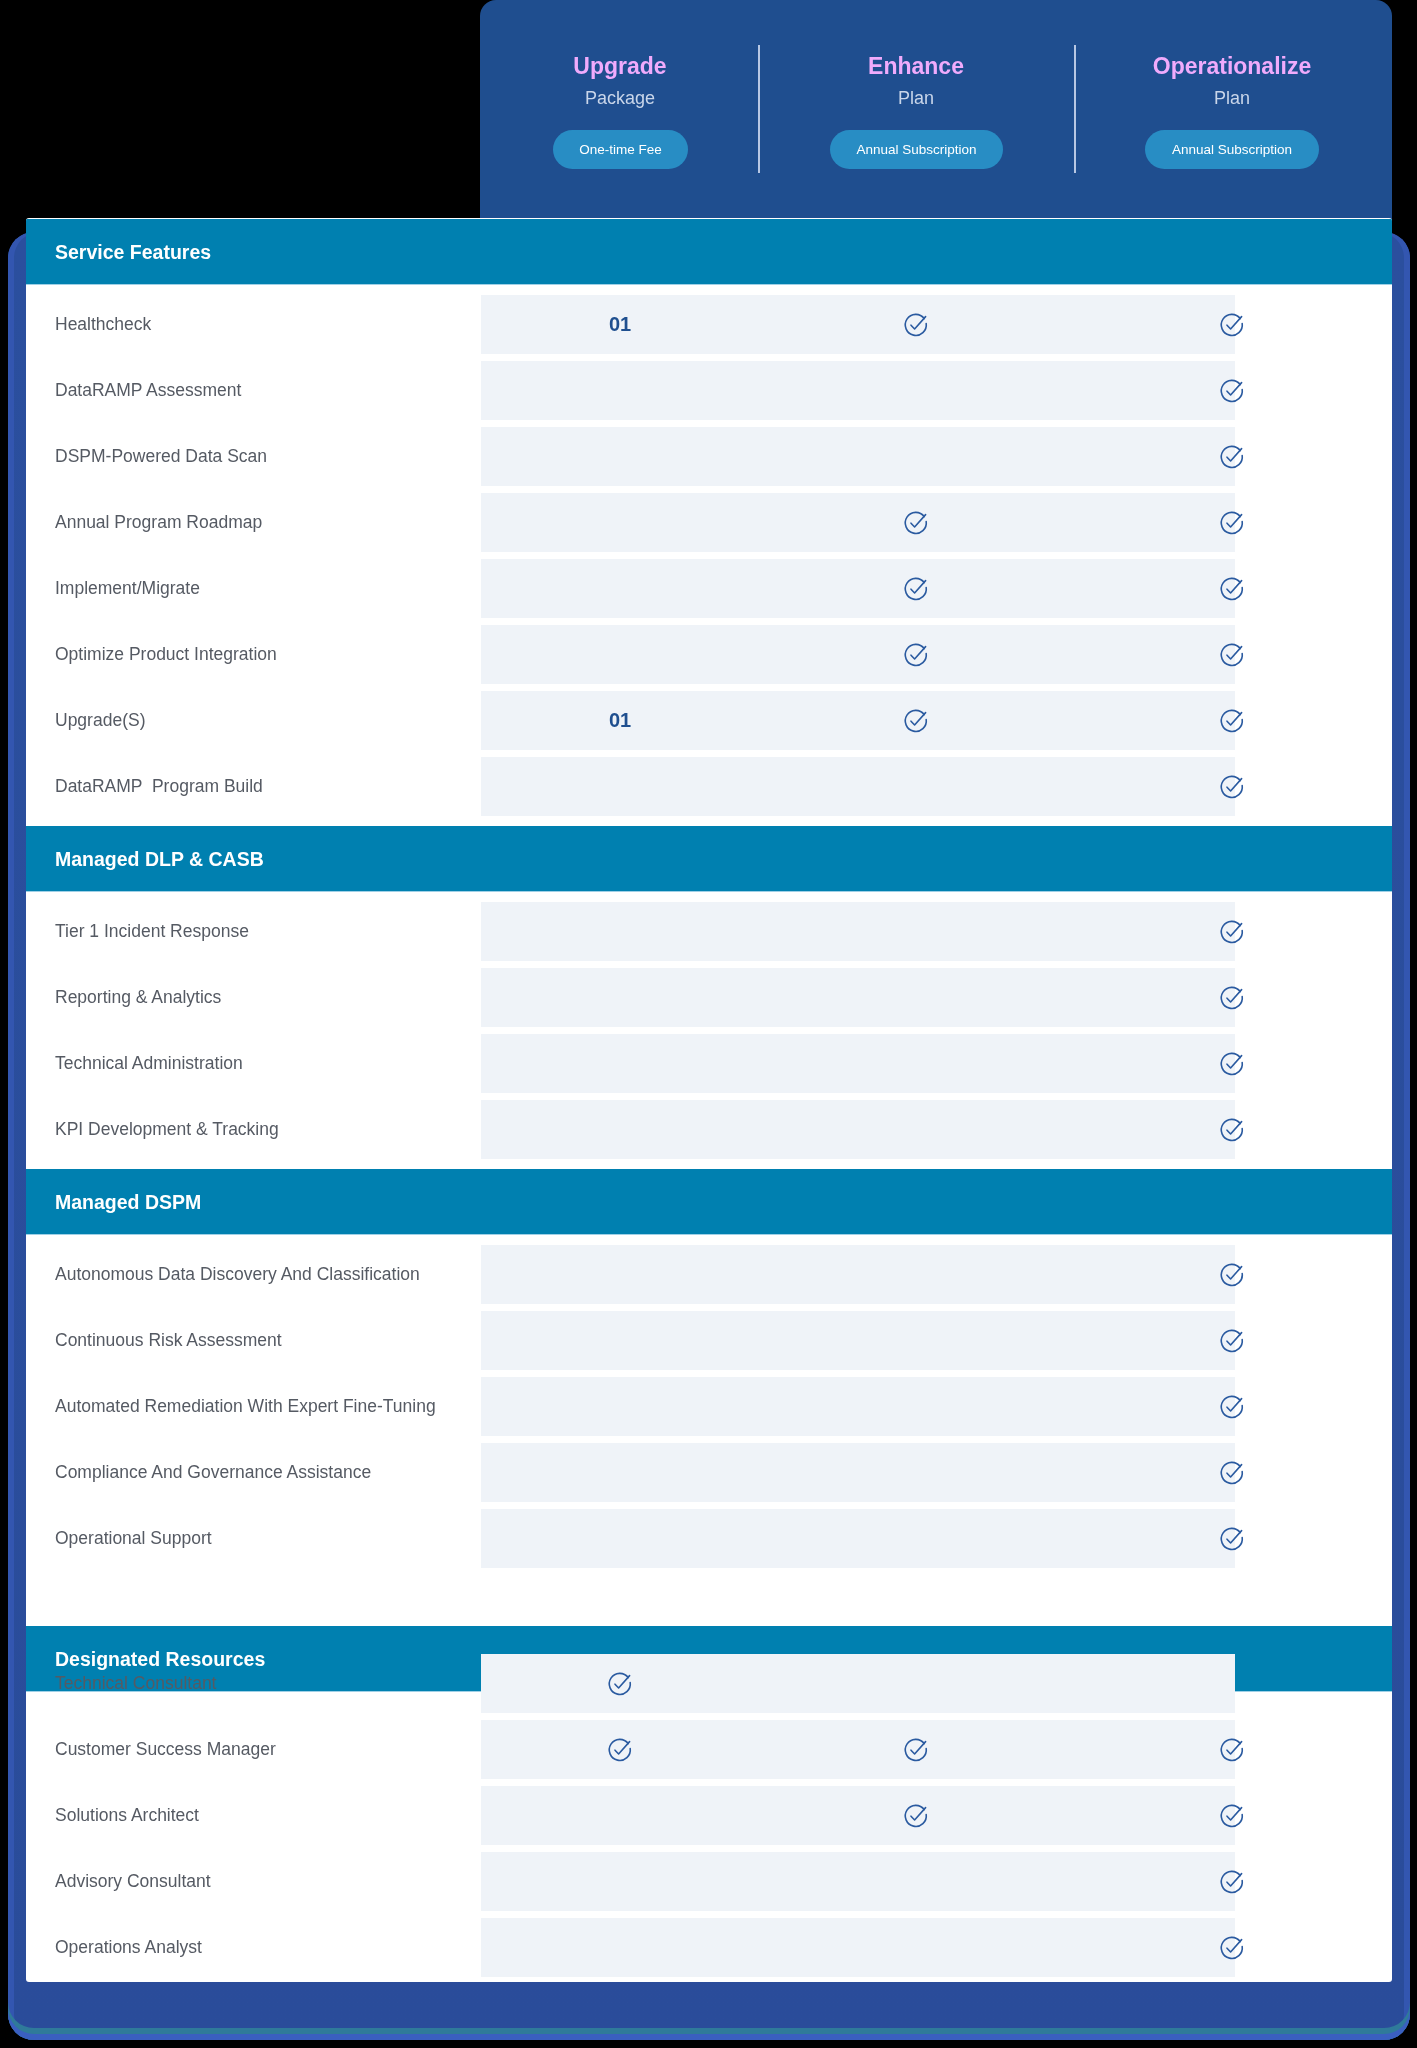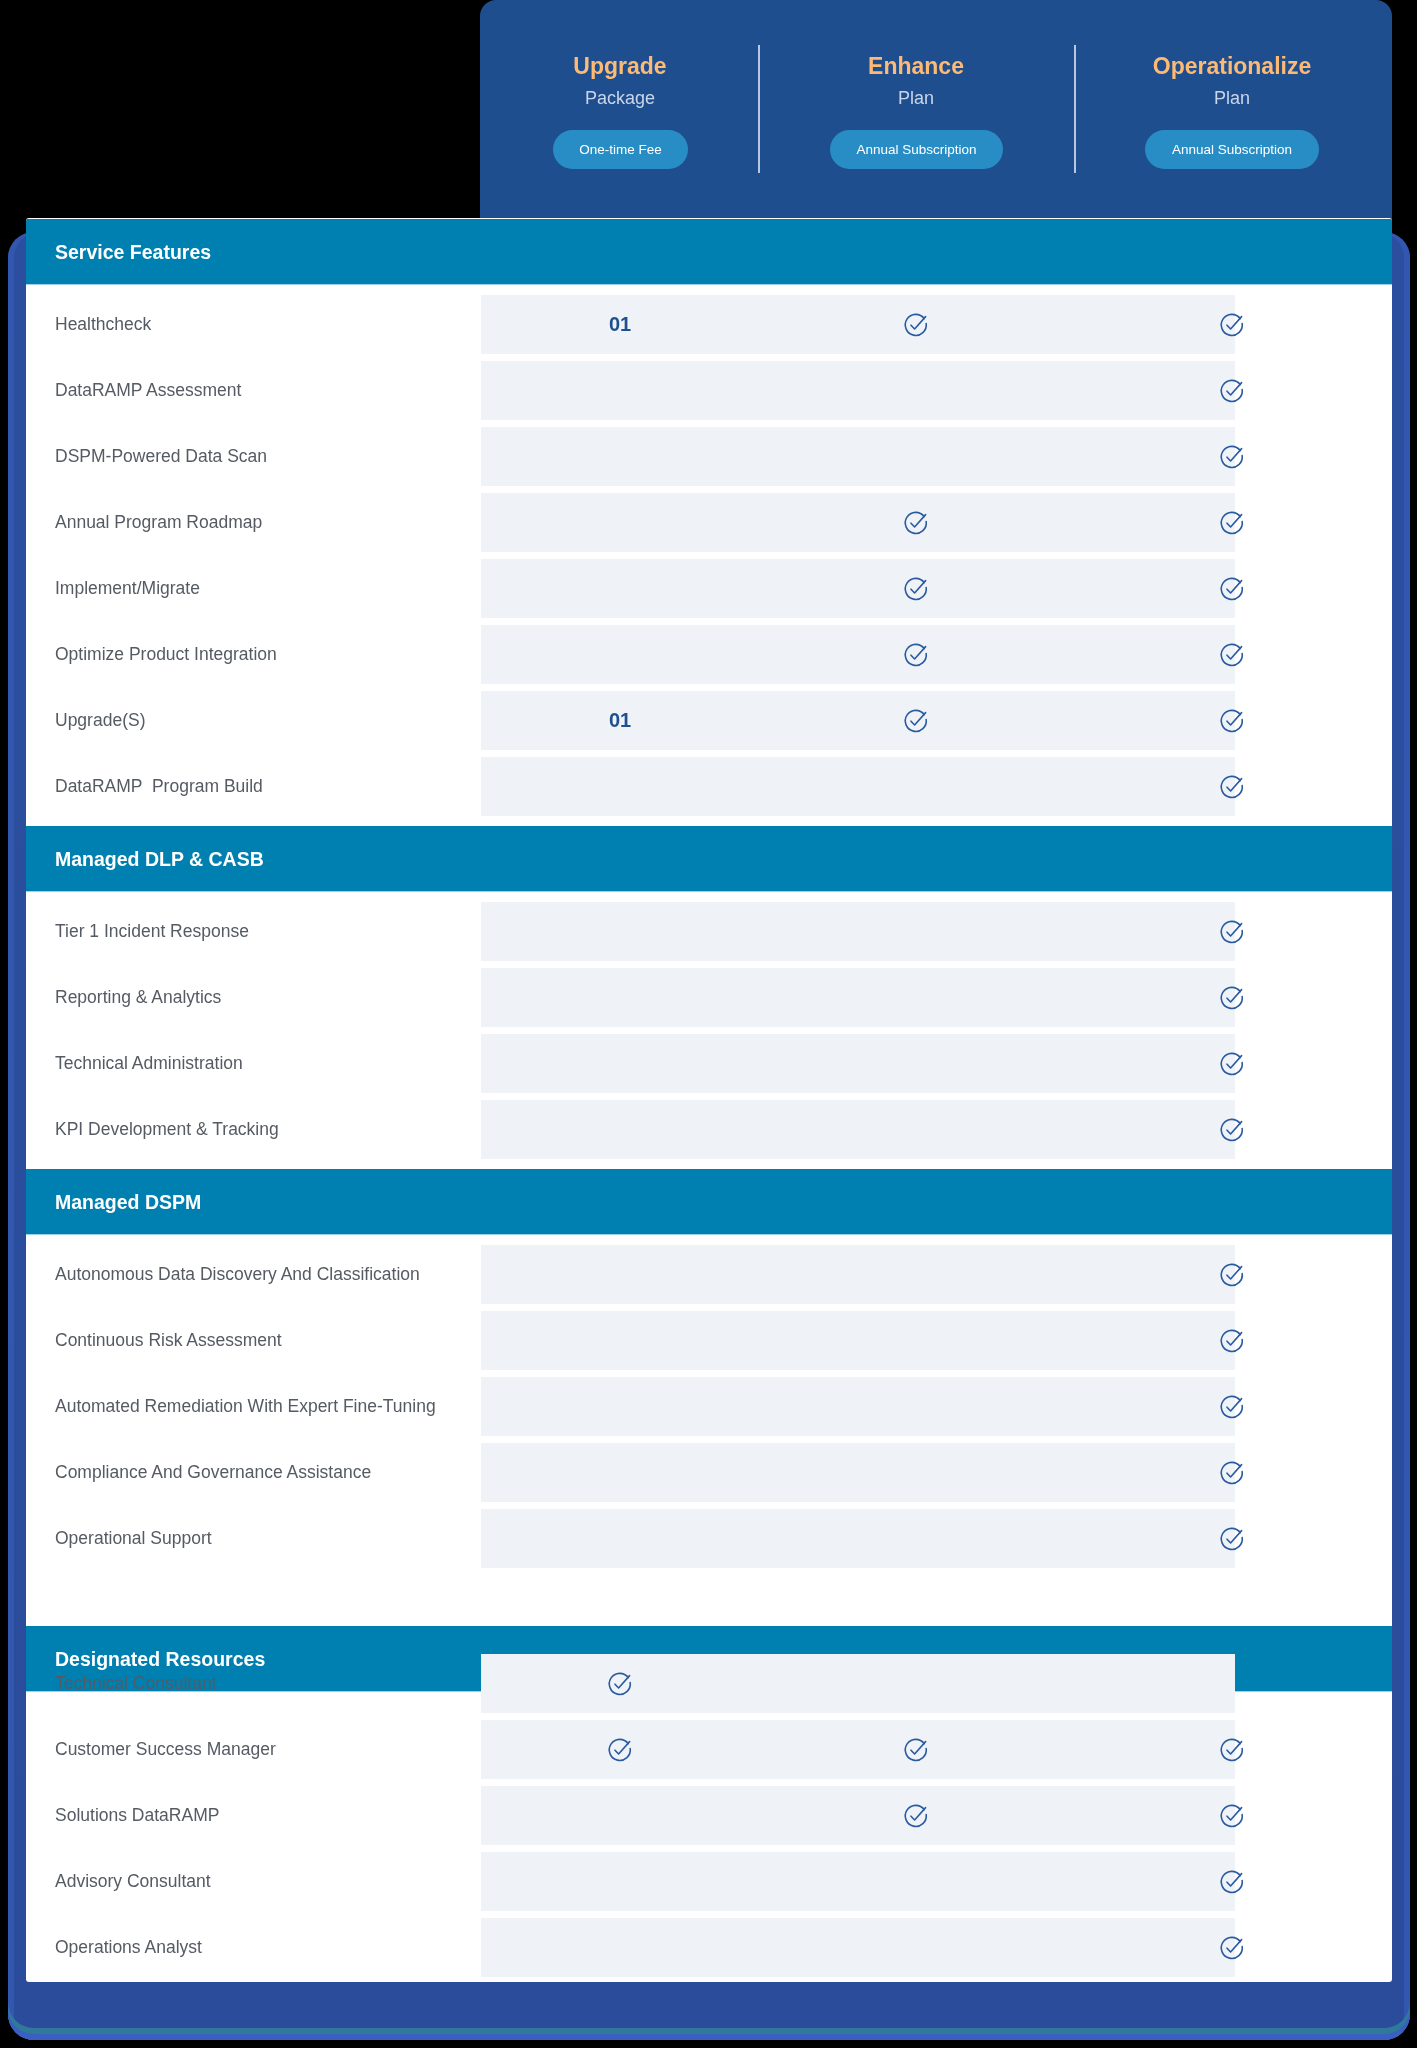--- a/index.html
+++ b/index.html
@@ -17,21 +17,21 @@
     
     .plan-header {
       position: absolute; left: 480px; top: 0; width: 912px; height: 230px;
       background: #1f4e8f; border-radius: 16px 16px 0 0;
     }
     .plan-col {
       position: absolute; top: 0; height: 218px; text-align: center;
     }
     .plan-title {
       position: absolute; left: 0; right: 0; top: 52px;
-      color: #fdba74; font-weight: 700; font-size: 23px; line-height: 28px;
+      color: #f0abfc; font-weight: 700; font-size: 23px; line-height: 28px;
     }
     .plan-sub {
       position: absolute; left: 0; right: 0; top: 87px;
       color: #c9d6ea; font-size: 18px; line-height: 22px;
     }
     .plan-pill {
       position: absolute; top: 130px; height: 39px; border-radius: 20px;
       background: #288dc4; color: #ffffff; font-size: 13.5px; line-height: 39px;
       text-align: center; white-space: nowrap;
     }
@@ -388,21 +388,21 @@
 </div>
         <div class="cell" style="left: 751px;">
   <svg class="check-icon" viewBox="0 0 26 26">
     <path d="M21.2 6.6 A10.5 10.5 0 1 0 23.2 11.5" fill="none" stroke="#2a5aa0" stroke-width="1.6" stroke-linecap="round"></path>
     <path d="M8 13.2 L11.6 17 L22.6 4.6" fill="none" stroke="#2a5aa0" stroke-width="1.6" stroke-linecap="round" stroke-linejoin="round"></path>
   </svg>
 </div>
       </div>
     </div>
     <div class="row" style="top: 1568px;">
-      <div class="row-label">Solutions DataRAMP</div>
+      <div class="row-label">Solutions Architect</div>
       <div class="row-cells">
         <div class="cell" style="left: 139px;"></div>
         <div class="cell" style="left: 435px;">
   <svg class="check-icon" viewBox="0 0 26 26">
     <path d="M21.2 6.6 A10.5 10.5 0 1 0 23.2 11.5" fill="none" stroke="#2a5aa0" stroke-width="1.6" stroke-linecap="round"></path>
     <path d="M8 13.2 L11.6 17 L22.6 4.6" fill="none" stroke="#2a5aa0" stroke-width="1.6" stroke-linecap="round" stroke-linejoin="round"></path>
   </svg>
 </div>
         <div class="cell" style="left: 751px;">
   <svg class="check-icon" viewBox="0 0 26 26">

